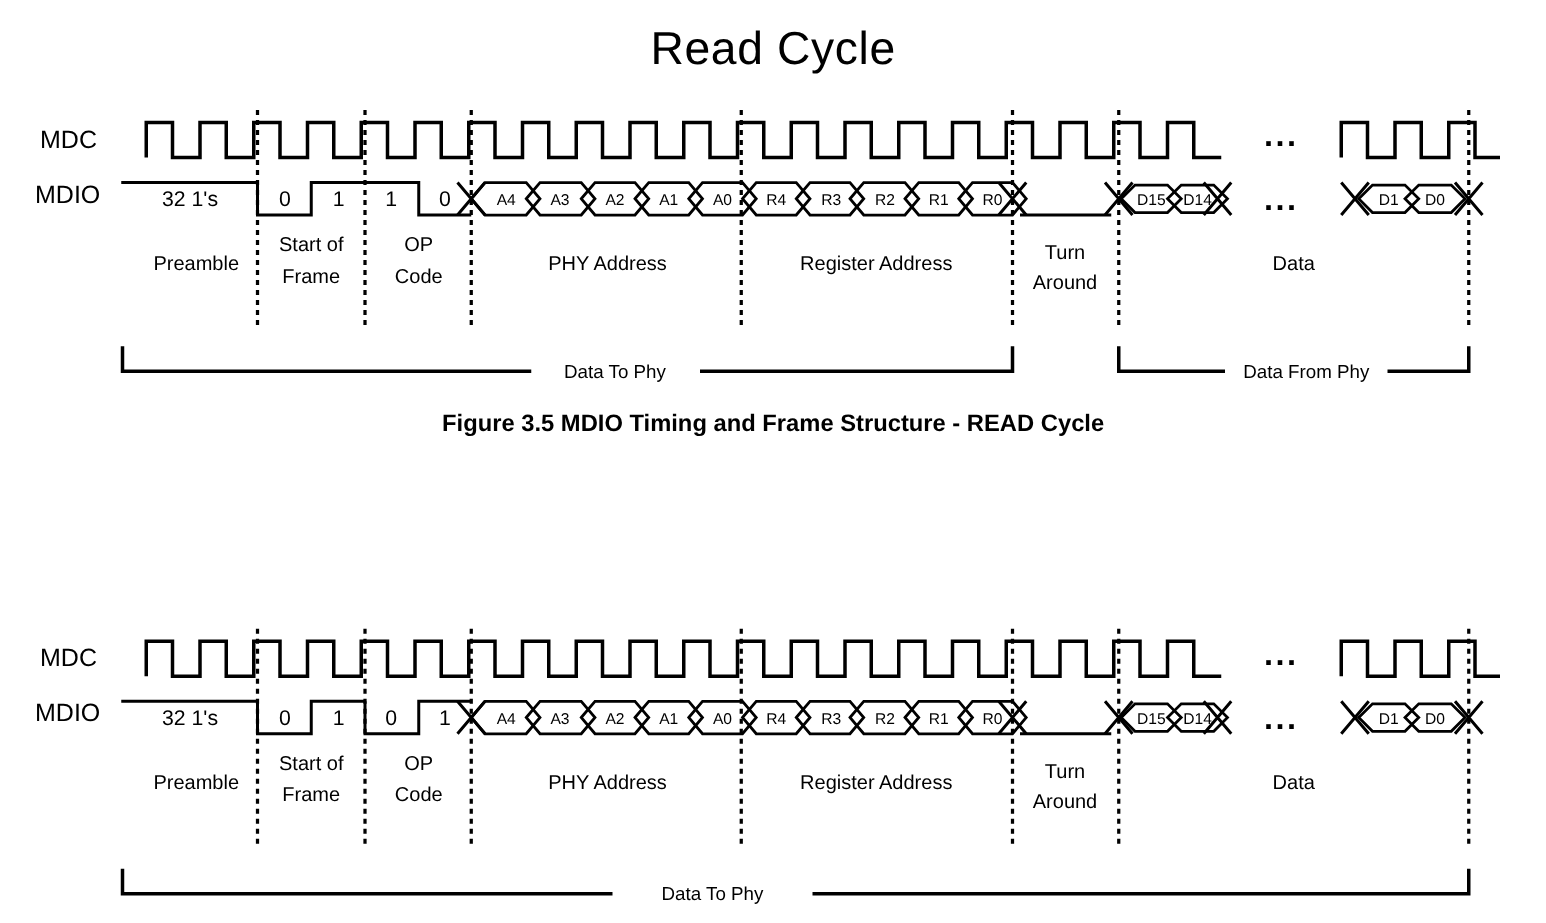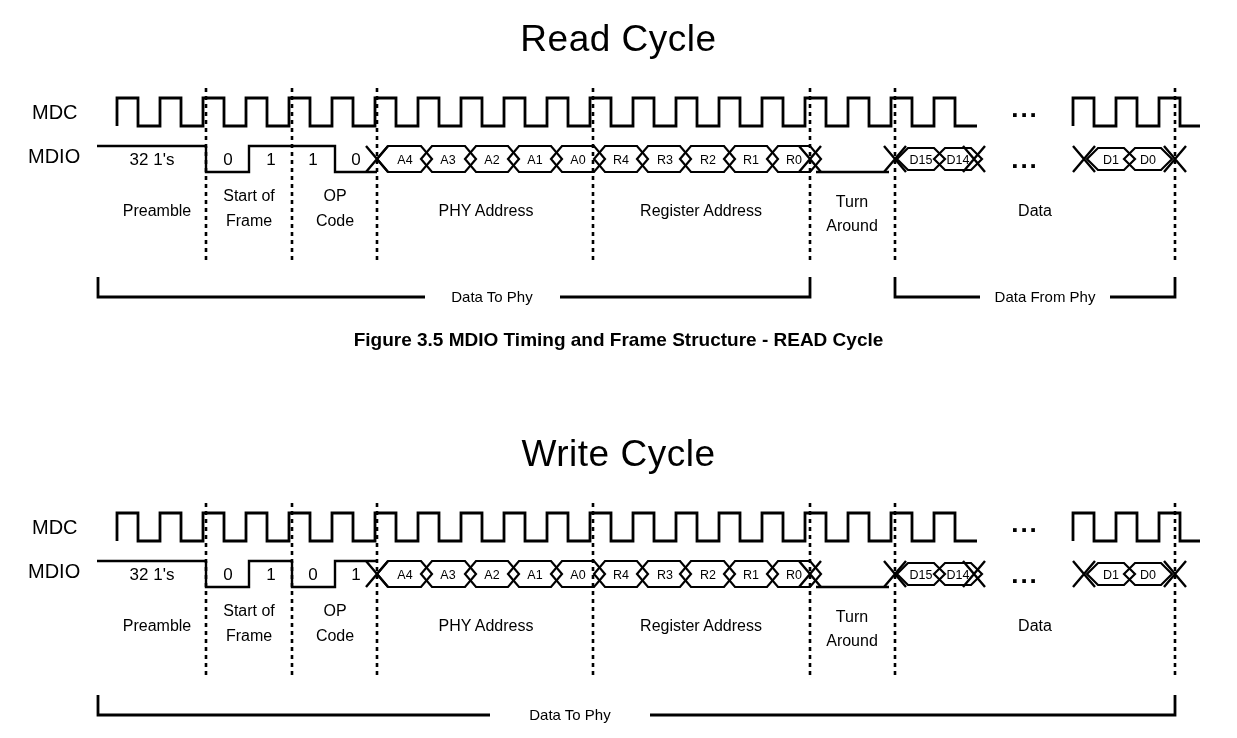--- a/index.html
+++ b/index.html
@@ -190,21 +190,20 @@
 
     <g fill="none" stroke="#000" stroke-width="2.8">
       <path d="M895,277 L895,297 L980,297"></path>
       <path d="M1110,297 L1175,297 L1175,277"></path>
     </g>
     <text class="wf-text bracket-label" x="1045" y="302">Data From Phy</text>
   </svg>
 
   <div class="figure-caption" id="read-caption">Figure 3.5 MDIO Timing and Frame Structure - READ Cycle</div>
 
-  <div class="cycle-title" id="write-title">Write Cycle</div>
 
   <div class="sig-label" style="left:32px; top:516px;">MDC</div>
   <div class="sig-label" style="left:28px; top:560px;">MDIO</div>
 
   <svg class="svg-layer" id="write-svg" width="1237" height="330" style="top:415px;">
 
     <g stroke="#000" stroke-width="2.6" stroke-dasharray="4,4">
       <line x1="206" y1="88" x2="206" y2="262"></line>
       <line x1="292" y1="88" x2="292" y2="262"></line>
       <line x1="377" y1="88" x2="377" y2="262"></line>

